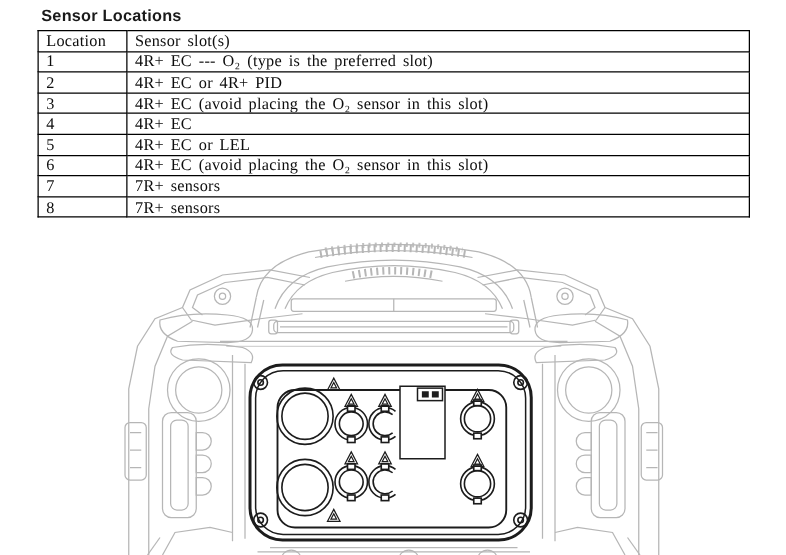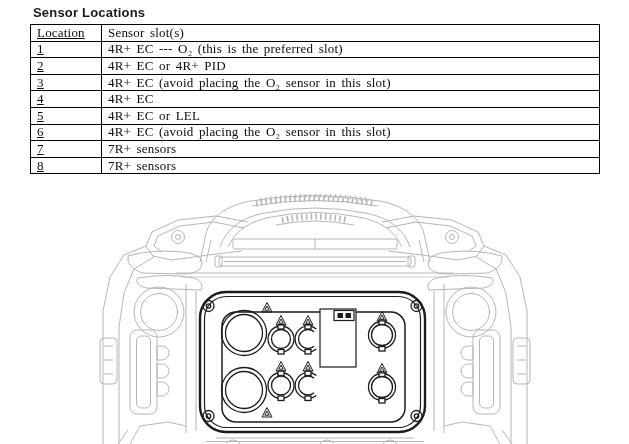--- a/index.html
+++ b/index.html
@@ -15,41 +15,41 @@
   table.sensor-table{
     position:absolute;left:30px;top:24px;width:570px;
     border-collapse:collapse;table-layout:fixed;
     font-size:13px;line-height:14px;color:#0d0d0d;
   }
   .sensor-table th,.sensor-table td{
     border:1px solid #000;height:15.6px;padding:0 2px 0 6px;
     font-weight:normal;text-align:left;vertical-align:middle;
     white-space:nowrap;overflow:hidden;word-spacing:2px;letter-spacing:.2px;
   }
-  .sensor-table .col-loc{width:62px;text-decoration:underline;}
+  .sensor-table .col-loc{width:62px;}
   svg.diagram{position:absolute;left:0;top:194px;}
 </style>
 </head>
 <body>
 
 <div class="page">
 
   <h1 class="page-title">Sensor Locations</h1>
 
   <table class="sensor-table">
     <thead>
       <tr>
         <th class="col-loc">Location</th>
         <th>Sensor slot(s)</th>
       </tr>
     </thead>
     <tbody>
       <tr>
         <td class="col-loc">1</td>
-        <td>4R+ EC --- O₂ (this is the preferred slot)</td>
+        <td>4R+ EC --- O₂ (type is the preferred slot)</td>
       </tr>
       <tr>
         <td class="col-loc">2</td>
         <td>4R+ EC or 4R+ PID</td>
       </tr>
       <tr>
         <td class="col-loc">3</td>
         <td>4R+ EC (avoid placing the O₂ sensor in this slot)</td>
       </tr>
       <tr>

